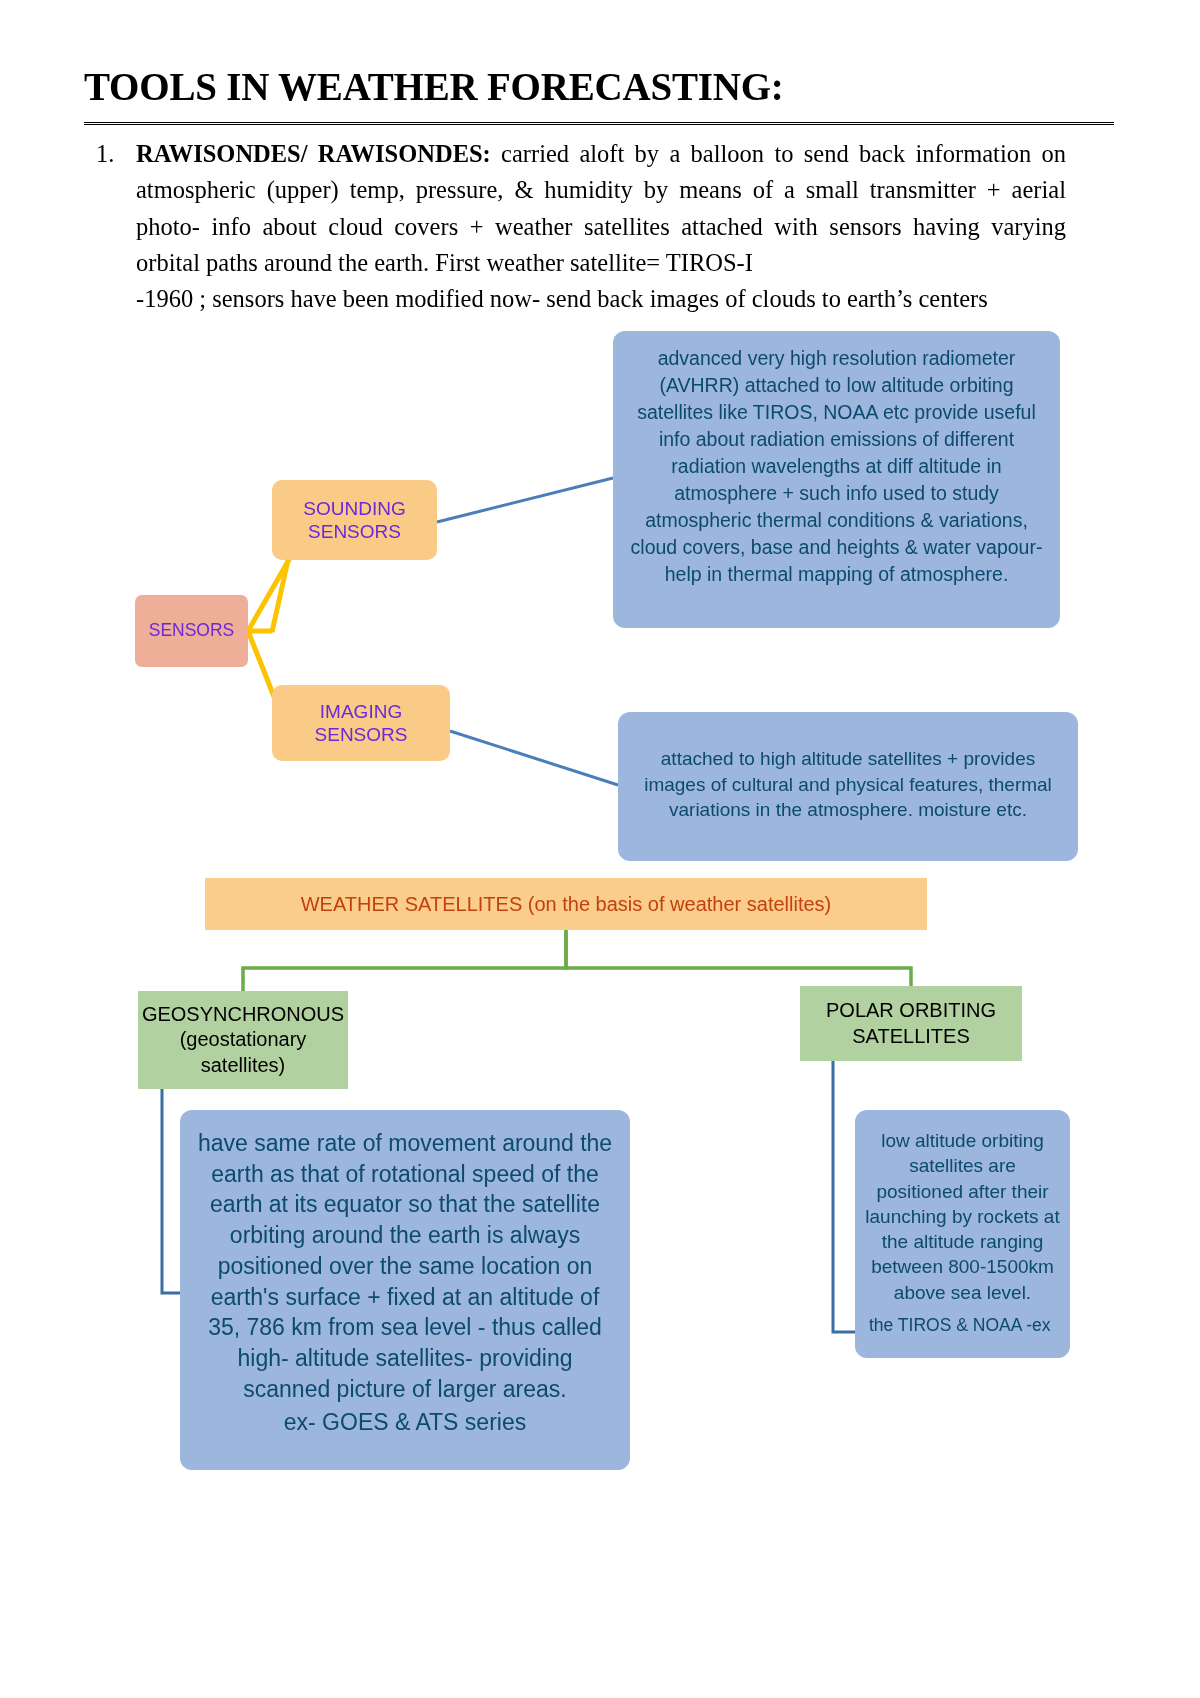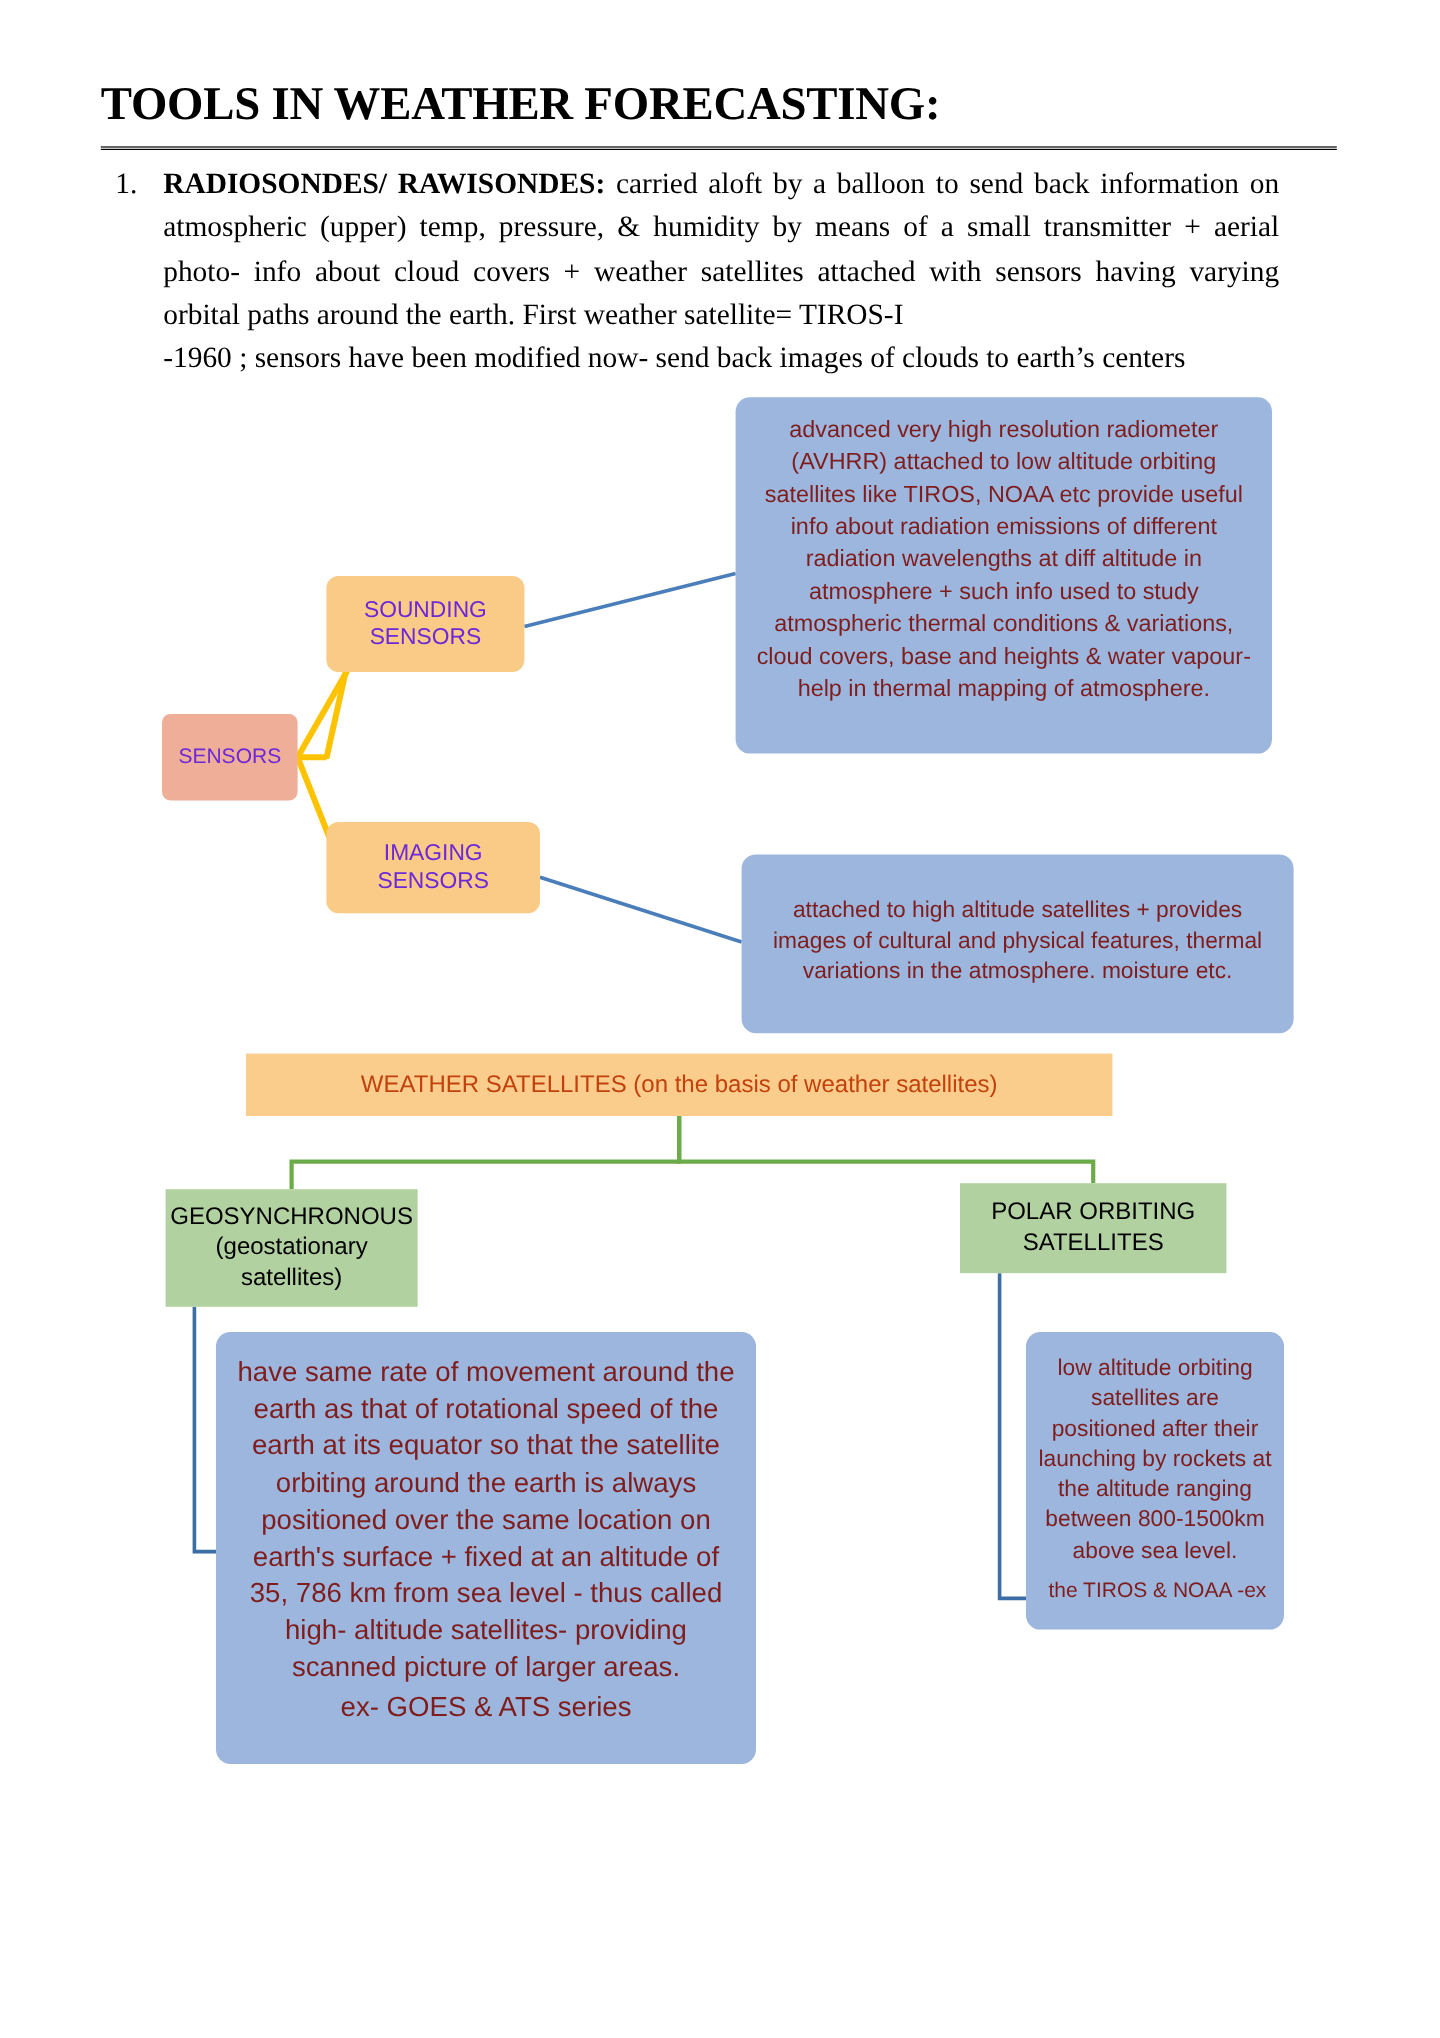--- a/index.html
+++ b/index.html
@@ -90,21 +90,21 @@
     width: 178px; height: 76px;
     background: #f9cb86;
     border-radius: 10px;
     font-size: 19px;
   }
 
   .blue-box {
     position: absolute;
     background: #9cb6dd;
     border-radius: 12px;
-    color: #7f1d1d;
+    color: #0c4a6e;
     text-align: center;
     font-family: "Liberation Sans", sans-serif;
   }
   .b-avhrr {
     left: 613px; top: 331px;
     width: 447px; height: 297px;
     padding: 14px 14px 10px 14px;
     font-size: 19.5px;
     line-height: 1.385;
   }
@@ -160,21 +160,21 @@
     left: 855px; top: 1110px;
     width: 215px; height: 248px;
     padding: 18px 10px;
     font-size: 19px;
     line-height: 1.33;
   }
   .b-geo .ex-line { margin-top: 3px; }
   .b-polar .ex-line {
     margin-top: 9px;
     font-size: 17.5px;
-    text-align: center;
+    text-align: left;
     padding-left: 4px;
   }
 
   
   .connectors {
     position: absolute;
     left: 0; top: 0;
     width: 1200px; height: 1698px;
     pointer-events: none;
   }
@@ -182,21 +182,21 @@
 </head>
 <body>
 
 <div class="page">
 
   <div class="doc-title">TOOLS IN WEATHER FORECASTING:</div>
 
   <div class="para-wrap">
     <div class="para-num">1.</div>
     <div class="para-body">
-      <b>RADIOSONDES/ RAWISONDES:</b><span> carried aloft by a balloon to send back information on atmospheric (upper) temp, pressure, &amp; humidity by means of a small transmitter + aerial photo- info about cloud covers + weather satellites attached with sensors having varying orbital paths around the earth. First weather satellite= TIROS-I</span>
+      <b>RAWISONDES/ RAWISONDES:</b><span> carried aloft by a balloon to send back information on atmospheric (upper) temp, pressure, &amp; humidity by means of a small transmitter + aerial photo- info about cloud covers + weather satellites attached with sensors having varying orbital paths around the earth. First weather satellite= TIROS-I</span>
       <span class="tail">-1960 ; sensors have been modified now- send back images of clouds to earth’s centers</span>
     </div>
   </div>
 
   <svg class="connectors" viewBox="0 0 1200 1698" xmlns="http://www.w3.org/2000/svg">
 
     <path d="M248 631 L272 631 L272 632 L288 560 L288 560" stroke="#fdc300" stroke-width="5" fill="none"></path>
     <path d="M248 631 L290 558" stroke="#fdc300" stroke-width="5" fill="none"></path>
 
     <path d="M248 631 L292 742" stroke="#fdc300" stroke-width="5" fill="none"></path>

